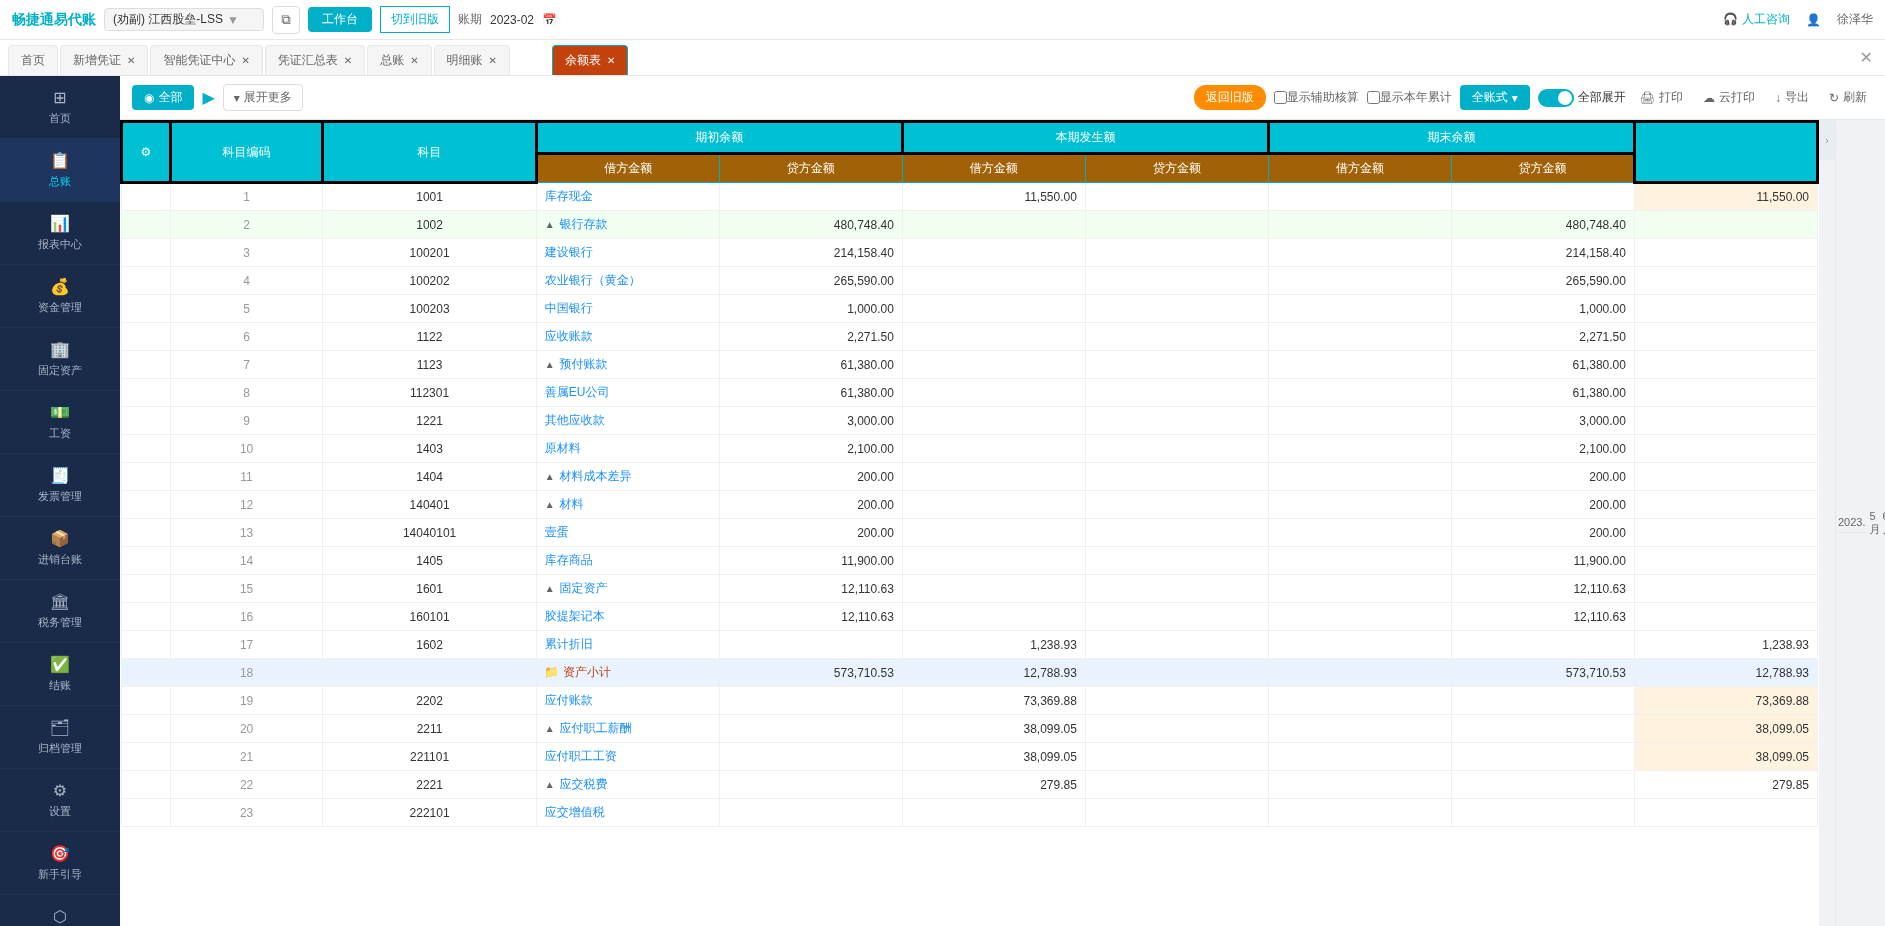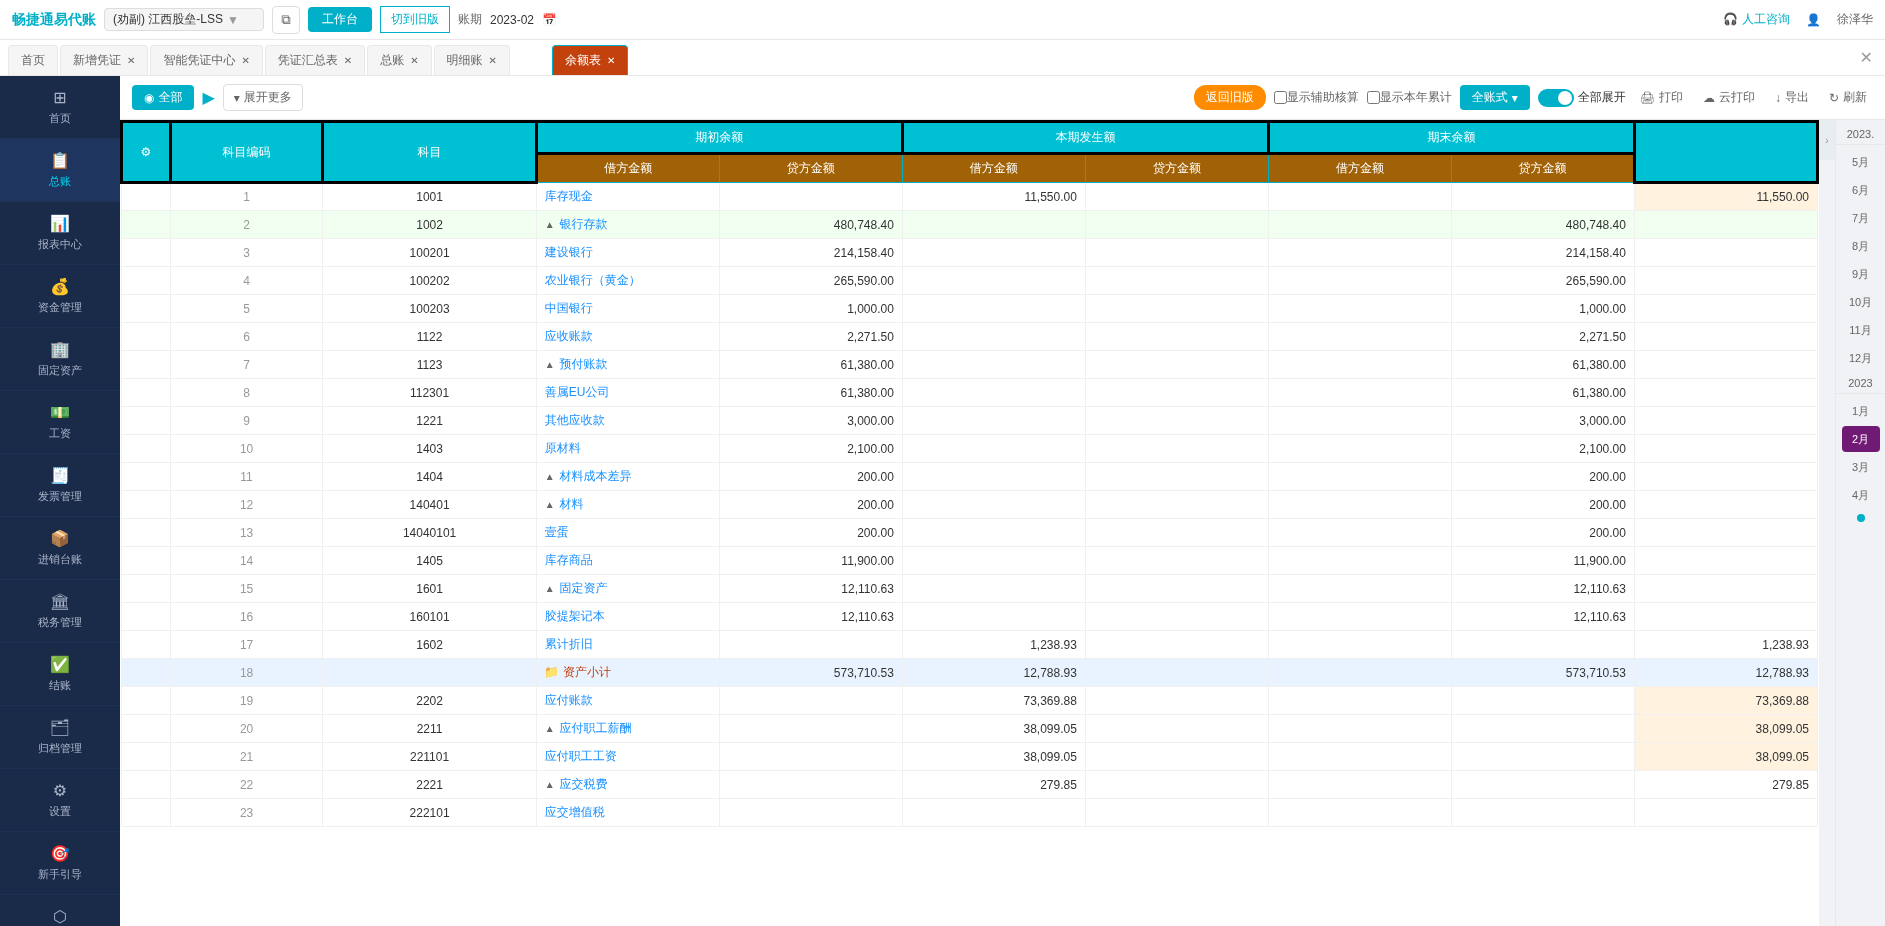--- a/index.html
+++ b/index.html
@@ -59,21 +59,21 @@
     .td-link { color: #1890ff; cursor: pointer; text-decoration: none; }
     .row-num { color: #999; text-align: center; }
     .row-green { background: #f0fff0; }
     
     .settings-col { width: 32px; text-align: center; }
     .col-code { width: 100px; }
     .col-name { width: 140px; }
     .col-amount { width: 120px; }
 
     
-    .right-panel { width: 50px; background: #f0f2f5; border-left: 1px solid #e8e8e8; display: flex; flex-direction: column; align-items: center; padding: 4px 0; gap: 2px; overflow-y: auto; flex-shrink: 0; }
+    .right-panel { width: 50px; background: #f0f2f5; border-left: 1px solid #e8e8e8; display: flex; flex-direction: row; align-items: center; padding: 4px 0; gap: 2px; overflow-y: auto; flex-shrink: 0; }
     .right-panel-year { font-size: 11px; color: #666; padding: 4px 2px; text-align: center; border-bottom: 1px solid #e8e8e8; width: 100%; margin-bottom: 2px; }
     .month-btn { width: 38px; height: 26px; display: flex; align-items: center; justify-content: center; border-radius: 4px; cursor: pointer; font-size: 11px; color: #666; }
     .month-btn.active { background: #701a75; color: #fff; }
     .expand-arrow { width: 16px; height: 40px; background: #e8edf2; border-radius: 0 4px 4px 0; display: flex; align-items: center; justify-content: center; cursor: pointer; color: #999; font-size: 10px; flex-shrink: 0; }
 
     .row-expand-icon { color: #666; font-size: 10px; margin-right: 2px; }
   </style>
 </head>
 <body>
 

